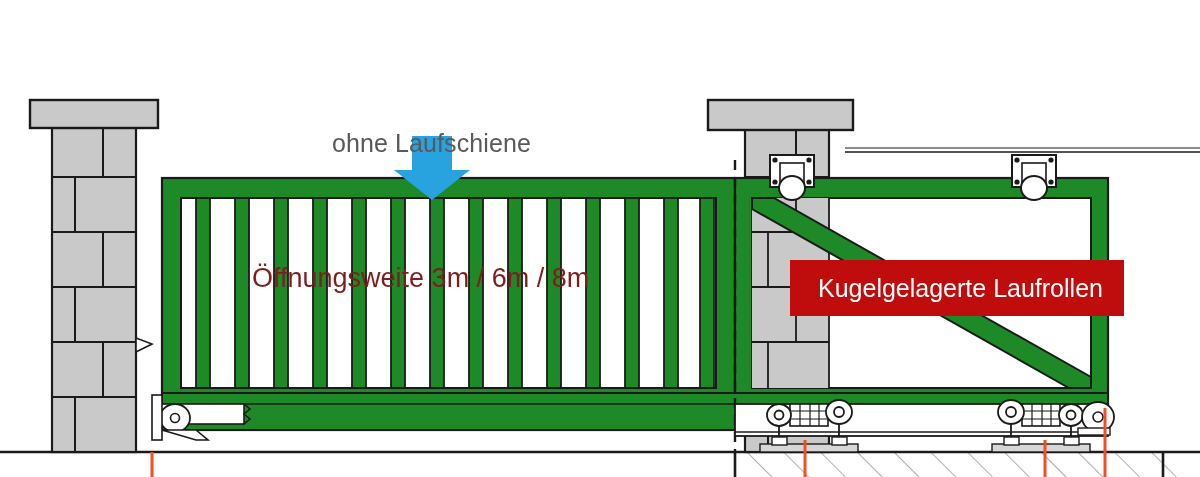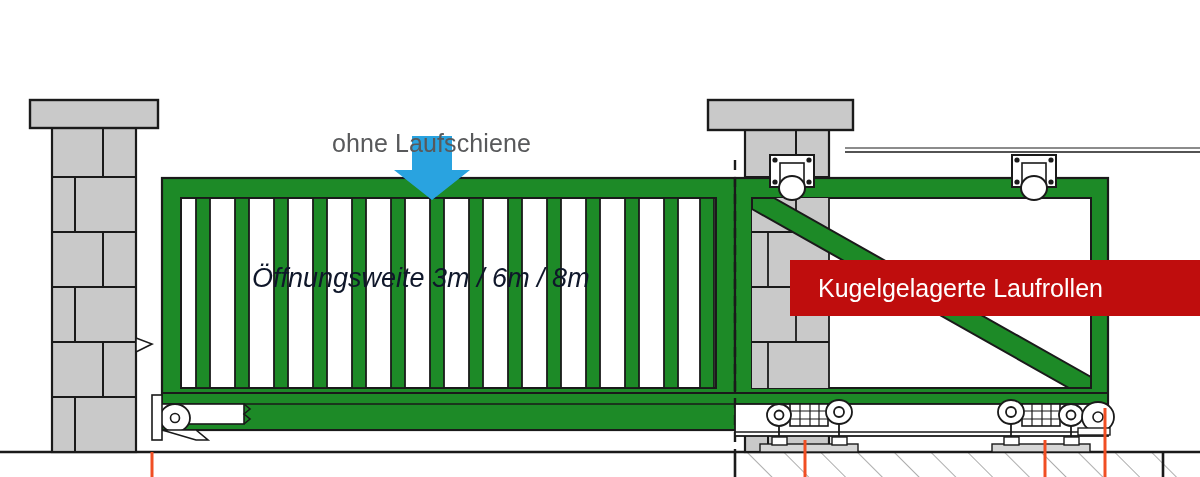--- a/index.html
+++ b/index.html
@@ -4,24 +4,24 @@
 <style>
   html,body{margin:0;padding:0;background:#ffffff;}
   body{font-family:"Liberation Sans",sans-serif;}
   #stage{position:relative;width:1200px;height:477px;background:#fff;overflow:hidden;}
   #stage svg{position:absolute;left:0;top:0;}
   .lbl{position:absolute;white-space:nowrap;}
   #top-label{
     left:332px;top:97px;font-size:25px;color:#58595b;letter-spacing:.1px;margin-top:32px;
   }
   #center-label{
-    left:252px;top:263px;font-size:27px;color:#0f172a;font-style:italic;
+    left:252px;top:263px;font-size:27px;color:#7f1d1d;
   }
   #red-banner{
-    left:790px;top:260px;width:410px;height:56px;background:#bf0d0d;
+    left:790px;top:260px;width:334px;height:56px;background:#bf0d0d;
     display:flex;align-items:center;text-align:right;
   }
   #red-banner .txt{
     color:#ffffff;font-size:25px;padding-left:28px;white-space:nowrap;
   }
 </style>
 </head>
 <body>
 
 <div id="stage">

